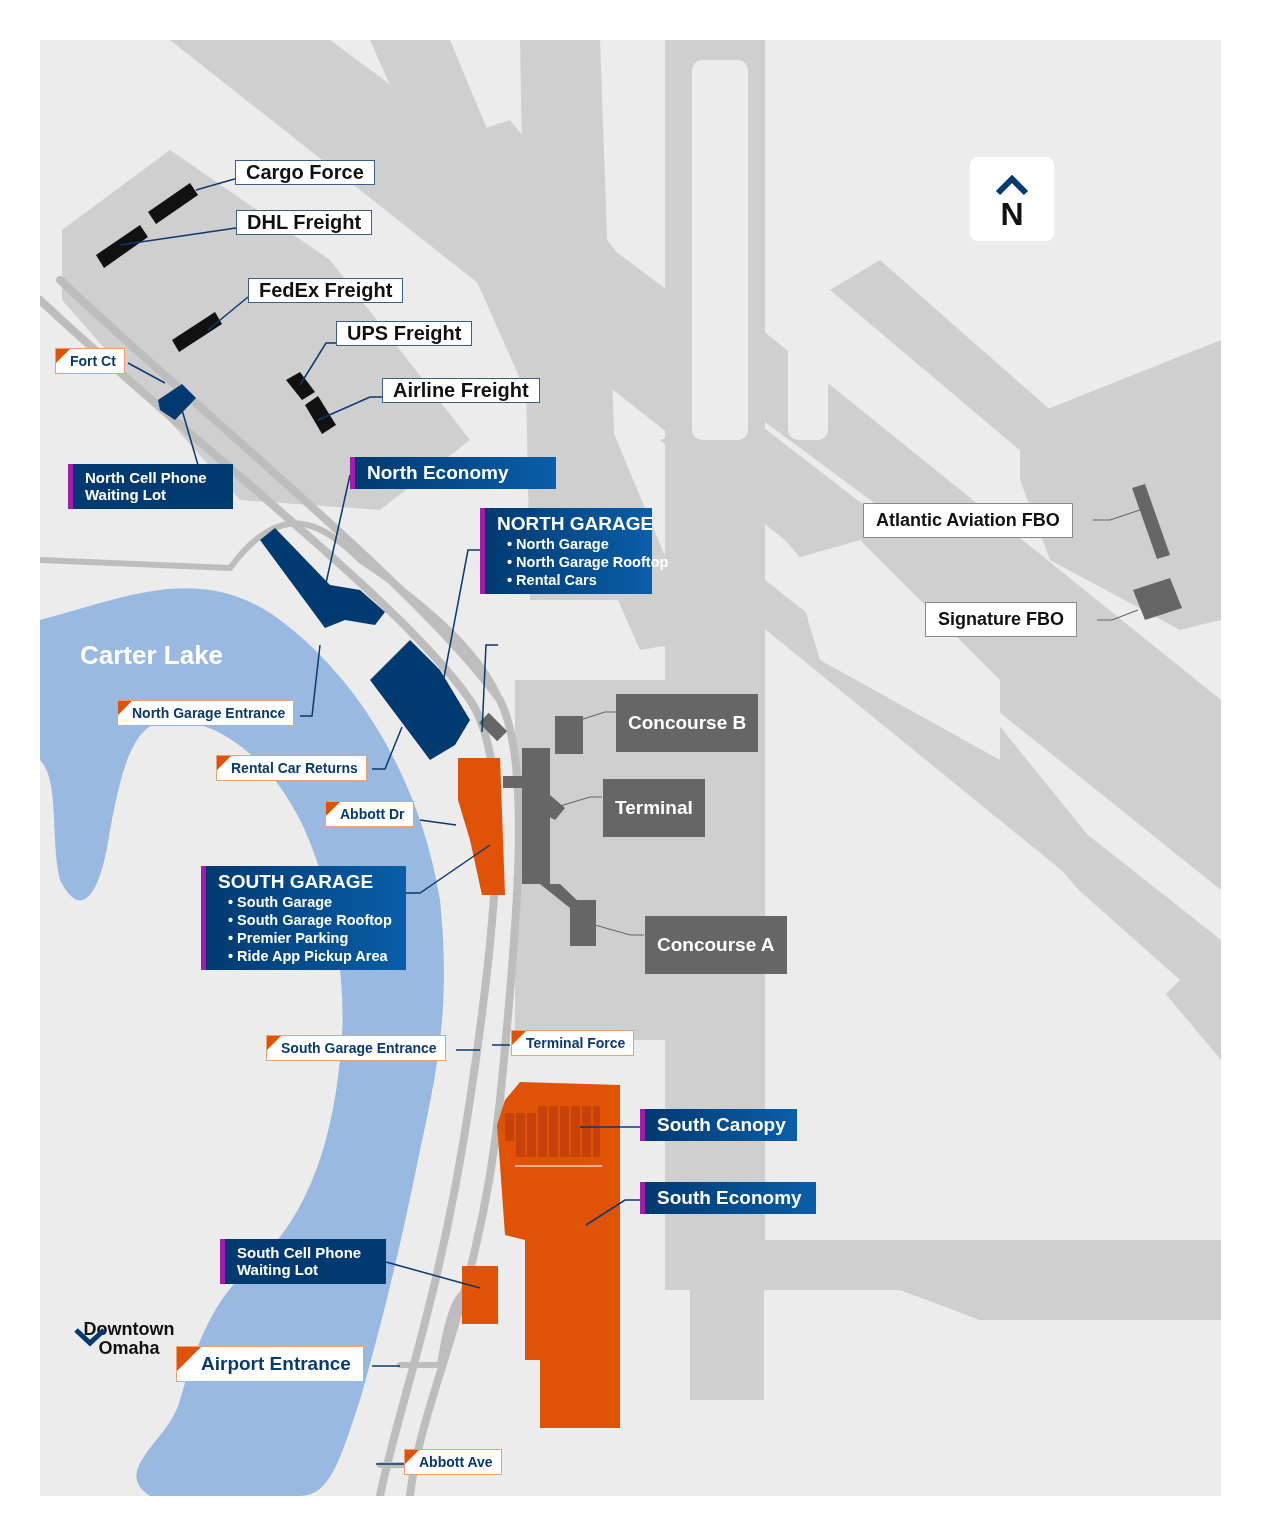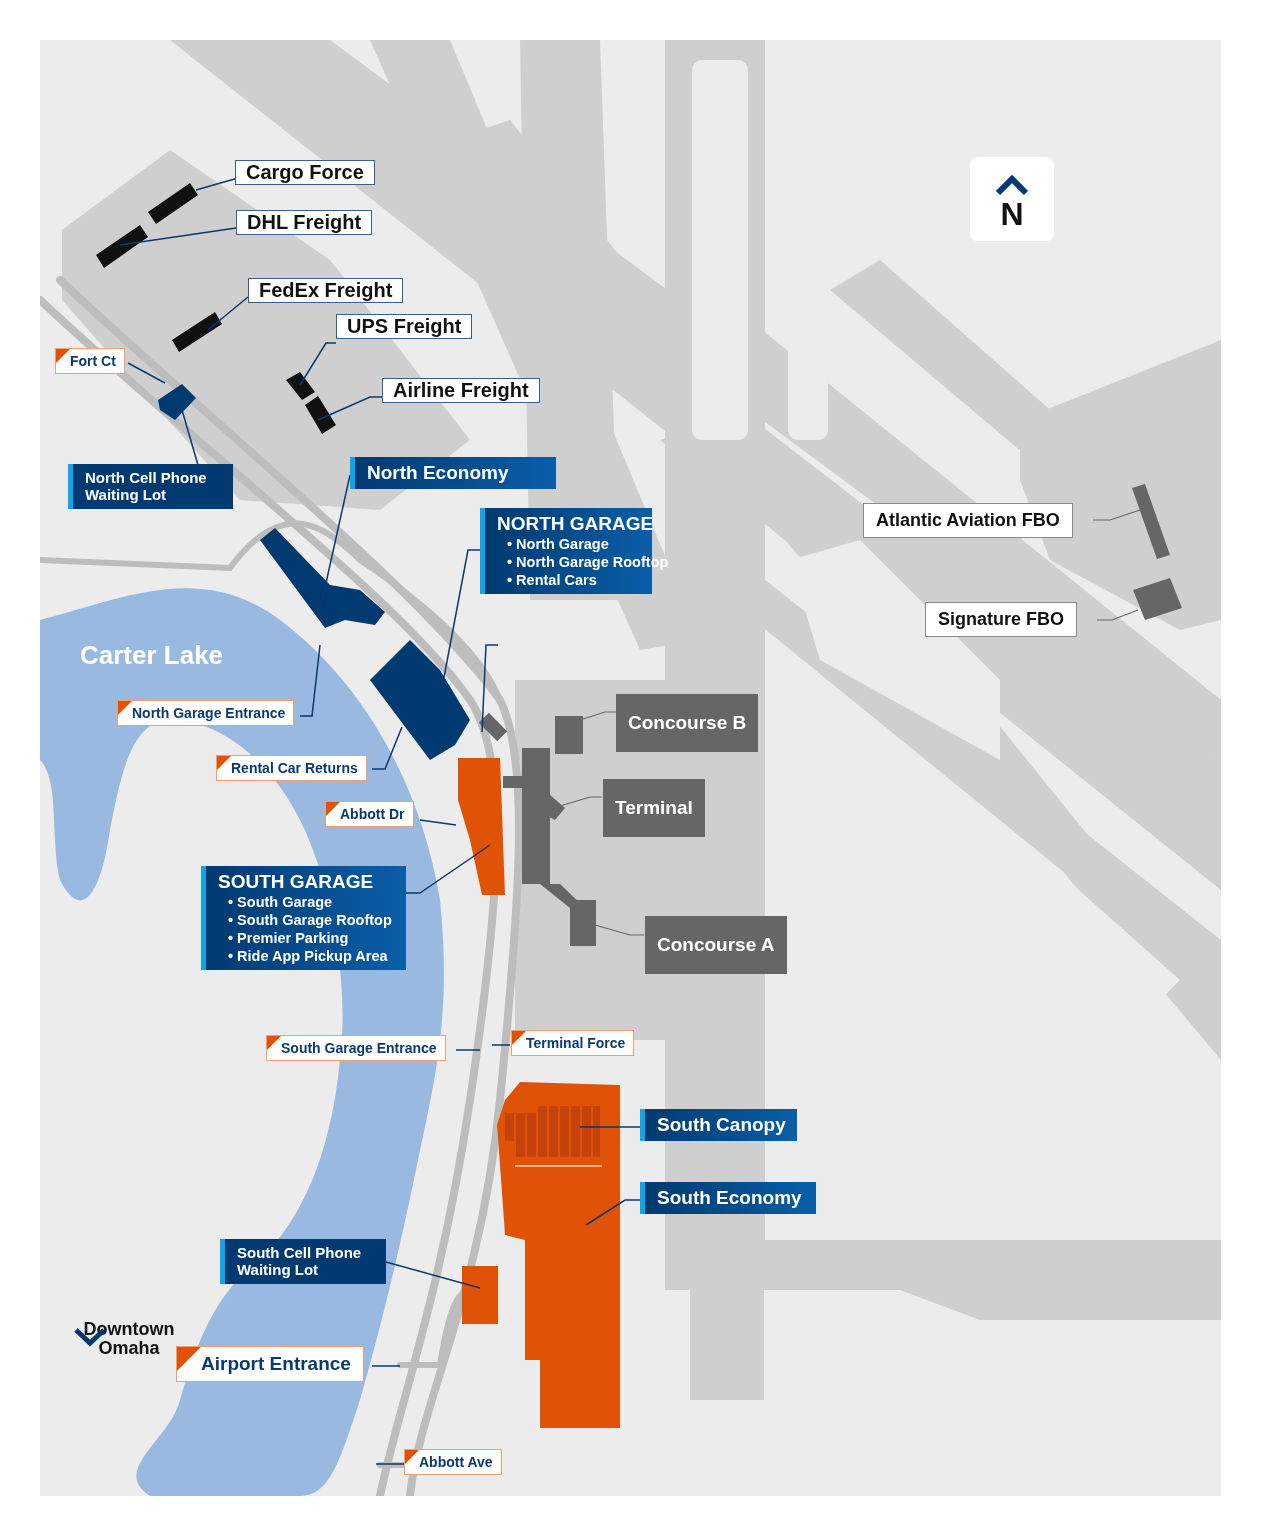--- a/index.html
+++ b/index.html
@@ -8,21 +8,21 @@
   #map { position: absolute; left: 40px; top: 40px; width: 1181px; height: 1456px; background: #ececec; overflow: hidden; }
   #map svg { position: absolute; left: 0; top: 0; }
   .lbl { position: absolute; box-sizing: border-box; font-weight: bold; white-space: nowrap; line-height: 1.15; }
   
   .wbox { background: #fff; border: 1.5px solid #3a5f8a; color: #111; font-size: 20px; padding: 0 10px; }
   
   .gbox { background: #fff; border: 1.5px solid #8a8a8a; color: #111; font-size: 18px; padding: 6px 12px; }
   
   .tbox { background: #666666; color: #fff; font-size: 19px; padding: 18px 12px; }
   
-  .bbox { background: linear-gradient(90deg, #003a70 0%, #0a5ea8 100%); color: #fff; border-left: 5px solid #0ea5e9; font-size: 19px; padding: 5px 10px 5px 12px; }
+  .bbox { background: linear-gradient(90deg, #003a70 0%, #0a5ea8 100%); color: #fff; border-left: 5px solid #a21caf; font-size: 19px; padding: 5px 10px 5px 12px; }
   .bbox.solid { background: #003a70; }
   .bbox .big { font-size: 19px; }
   .bbox ul { margin: 0; padding: 0 0 0 10px; list-style: none; }
   .bbox li { font-size: 14.5px; line-height: 18px; }
   .bbox li::before { content: "\2022  "; }
   
   .sbox { background: #fff; border: 1.5px solid #f0a070; color: #0a3a6e; font-size: 14px; padding: 4px 8px 4px 14px; }
   .sbox::before { content: ""; position: absolute; left: 0; top: 0; border-style: solid; border-width: 14px 14px 0 0; border-color: #e05206 transparent transparent transparent; }
   .sbox.big { font-size: 19px; padding: 6px 12px 6px 24px; }
   .sbox.big::before { border-width: 24px 24px 0 0; }
@@ -170,21 +170,21 @@
   <div class="compass" style="left:930px; top:117px;">
     <svg width="84" height="40" style="position:absolute;left:0;top:6px;">
       <polyline points="28,30 42,16 56,30" fill="none" stroke="#003a70" stroke-width="6"></polyline>
     </svg>
     <div class="n">N</div>
   </div>
 
   <div class="lbl wbox" style="left:195px; top:120px;">Cargo Force</div>
   <div class="lbl wbox" style="left:196px; top:170px;">DHL Freight</div>
   <div class="lbl wbox" style="left:208px; top:238px;">FedEx Freight</div>
-  <div class="lbl wbox" style="left:296px; top:274px;">UPS Freight</div>
+  <div class="lbl wbox" style="left:296px; top:281px;">UPS Freight</div>
   <div class="lbl wbox" style="left:342px; top:338px;">Airline Freight</div>
 
   <div class="lbl gbox" style="left:823px; top:463px;">Atlantic Aviation FBO</div>
   <div class="lbl gbox" style="left:885px; top:562px;">Signature FBO</div>
 
   <div class="lbl tbox" style="left:576px; top:654px;">Concourse B</div>
   <div class="lbl tbox" style="left:563px; top:739px;">Terminal</div>
   <div class="lbl tbox" style="left:605px; top:876px;">Concourse A</div>
 
   <div class="lbl bbox solid" style="left:28px; top:424px; width:165px; font-size:15px;">

